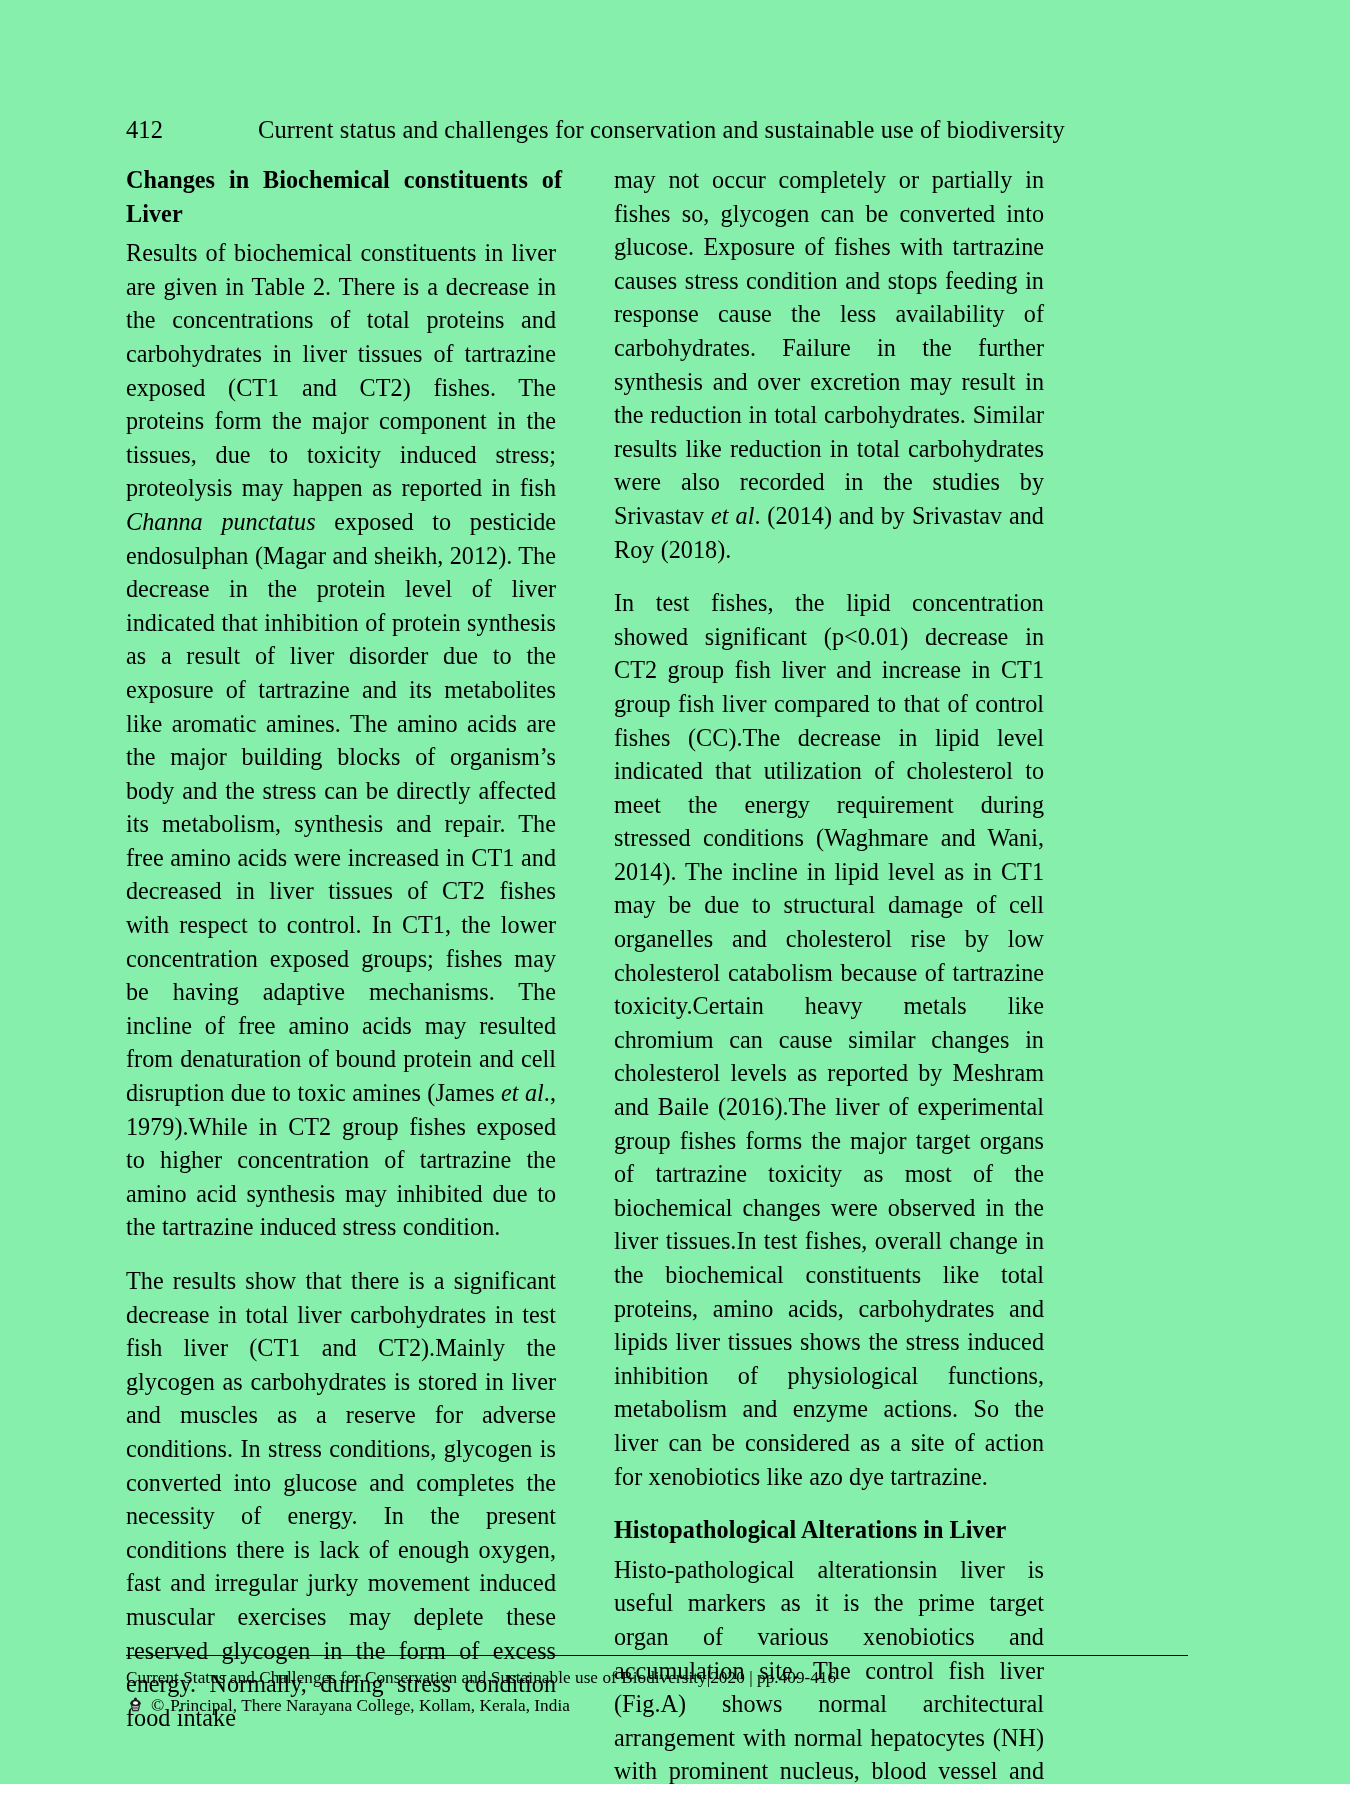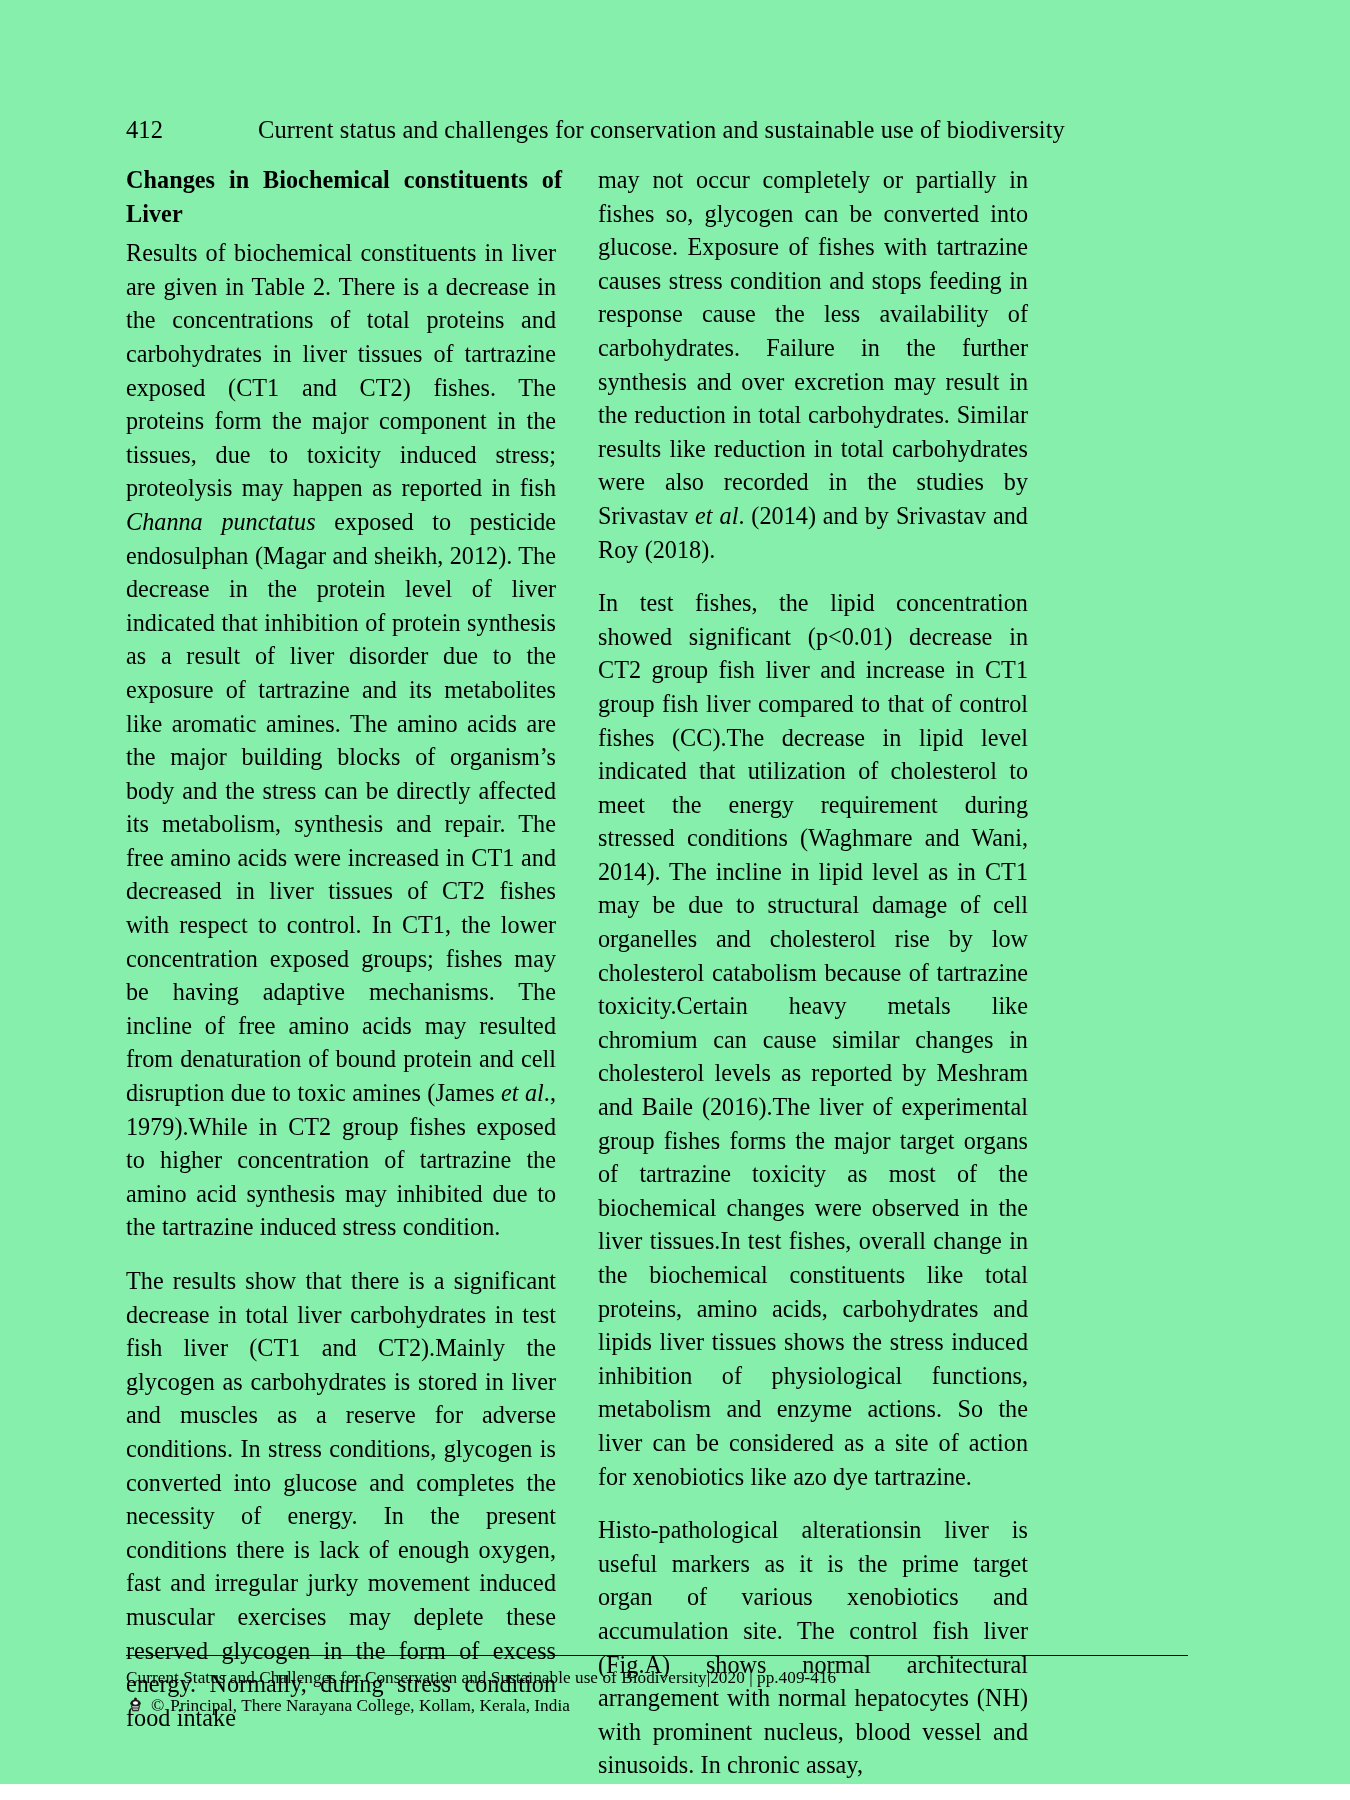--- a/index.html
+++ b/index.html
@@ -43,21 +43,21 @@
   }
 
   
   .columns {
     position: absolute;
     top: 163px;
     left: 126px;
     width: 1062px;
     height: 1430px;
     display: flex;
-    gap: 36px;
+    gap: 52px;
   }
   .col {
     width: 436px;
     flex: 0 0 436px;
   }
 
   h2.sec-head {
     font-size: 24.2px;
     line-height: 33.6px;
     font-weight: bold;
@@ -142,20 +142,21 @@
 
       <p class="para last">The results show that there is a significant decrease in total liver carbohydrates in test fish liver (CT1 and CT2).Mainly the glycogen as carbohydrates is stored in liver and muscles as a reserve for adverse conditions. In stress conditions, glycogen is converted into glucose and completes the necessity of energy. In the present conditions there is lack of enough oxygen, fast and irregular jurky movement induced muscular exercises may deplete these reserved glycogen in the form of excess energy. Normally, during stress condition food intake</p>
     </div>
 
     <div class="col">
 
       <p class="para"><span>may not occur completely or partially in fishes so, glycogen can be converted into glucose. Exposure of fishes with tartrazine causes stress condition and stops feeding in response cause the less availability of carbohydrates. Failure in the further synthesis and over excretion may result in the reduction in total carbohydrates. Similar results like reduction in total carbohydrates were also recorded in the studies by Srivastav </span><span class="it">et al</span><span>. (2014) and by Srivastav and Roy (2018).</span></p>
 
       <p class="para">In test fishes, the lipid concentration showed significant (p&lt;0.01) decrease in CT2 group fish liver and increase in CT1 group fish liver compared to that of control fishes (CC).The decrease in lipid level indicated that utilization of cholesterol to meet the energy requirement during stressed conditions (Waghmare and Wani, 2014). The incline in lipid level as in CT1 may be due to structural damage of cell organelles and cholesterol rise by low cholesterol catabolism because of tartrazine toxicity.Certain heavy metals like chromium can cause similar changes in cholesterol levels as reported by Meshram and Baile (2016).The liver of experimental group fishes forms the major target organs of tartrazine toxicity as most of the biochemical changes were observed in the liver tissues.In test fishes, overall change in the biochemical constituents like total proteins, amino acids, carbohydrates and lipids liver tissues shows the stress induced inhibition of physiological functions, metabolism and enzyme actions. So the liver can be considered as a site of action for xenobiotics like azo dye tartrazine.</p>
 
+      <h2 class="sec-head spaced">Histopathological Alterations in Liver</h2>
 
       <p class="para last">Histo-pathological alterationsin liver is useful markers as it is the prime target organ of various xenobiotics and accumulation site. The control fish liver (Fig.A) shows normal architectural arrangement with normal hepatocytes (NH) with prominent nucleus, blood vessel and sinusoids. In chronic assay,</p>
     </div>
   </div>
 
   <div class="footer-rule"></div>
   <div class="footer">
     <div class="footer-line1">Current Status and Challenges for Conservation and Sustainable use of Biodiversity|2020 | pp.409-416</div>
     <div class="footer-line2">
       <span class="logo-glyph">

